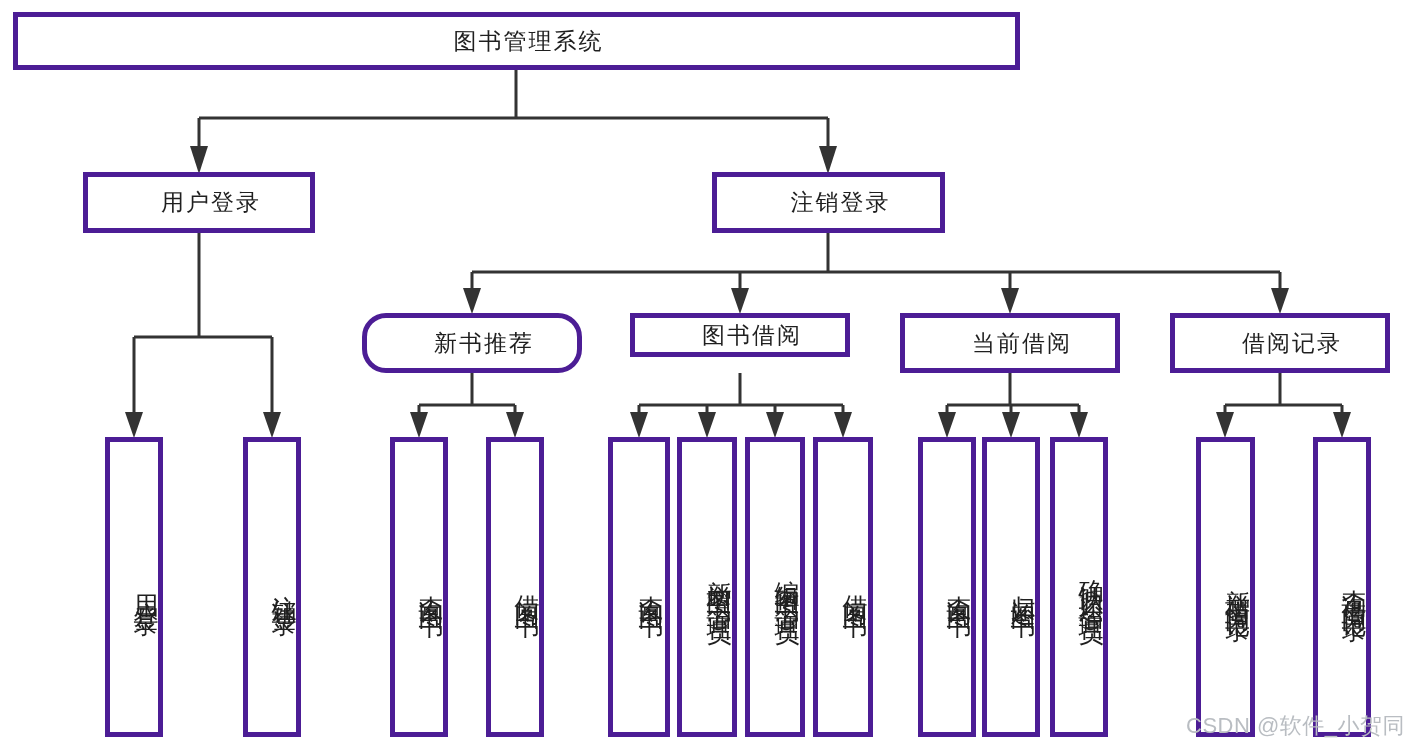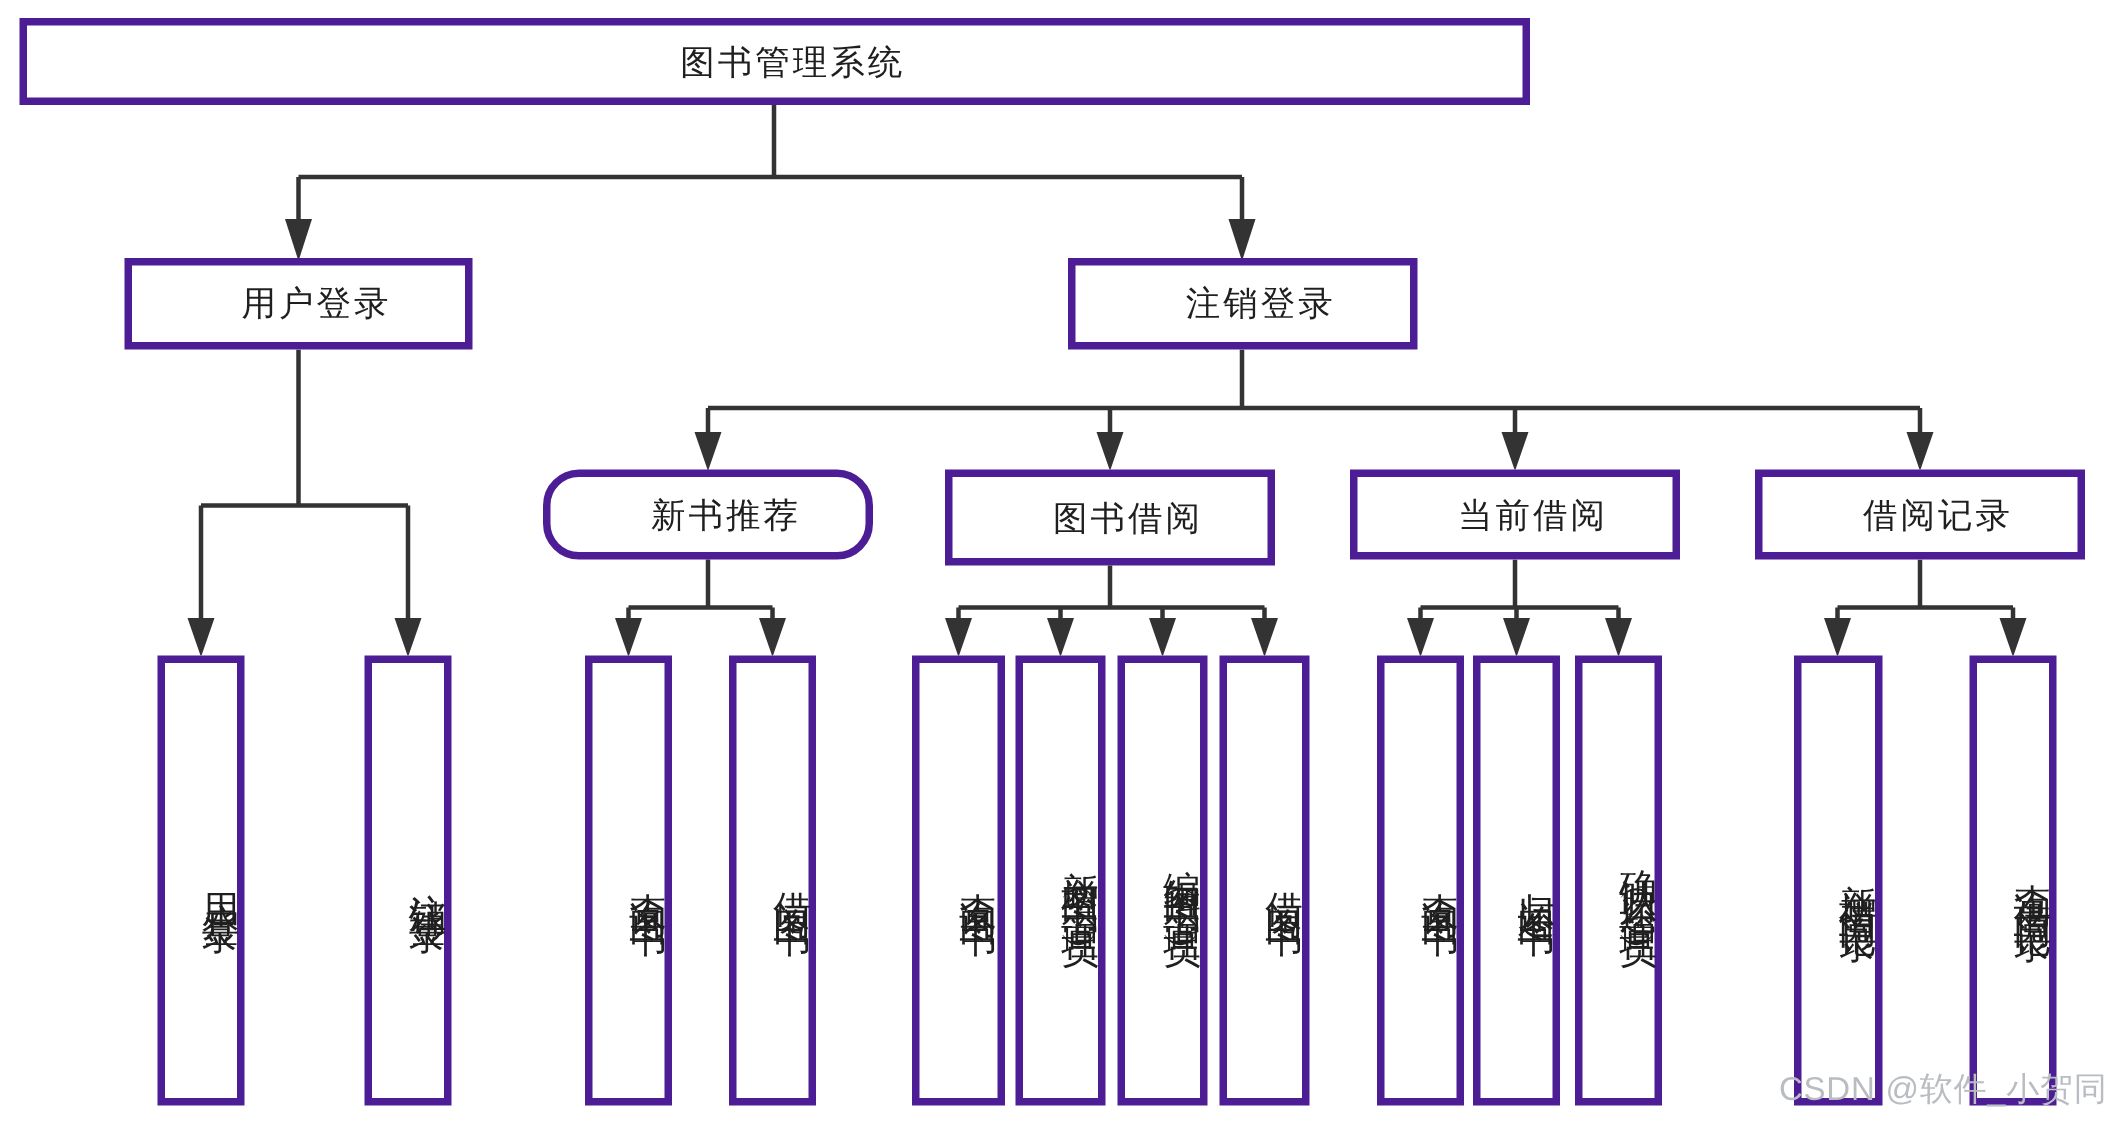--- a/index.html
+++ b/index.html
@@ -36,21 +36,21 @@
     writing-mode: vertical-rl;
     font-size: 25px;
     letter-spacing: 6px;
     line-height: 1;
   }
   
   .n-root   { left: 13px;   top: 12px;  width: 1007px; height: 58px; }
   .n-login  { left: 83px;   top: 172px; width: 232px;  height: 61px; }
   .n-mgmt   { left: 712px;  top: 172px; width: 233px;  height: 61px; }
   .n-l3a    { left: 362px;  top: 313px; width: 220px;  height: 60px; border-radius: 24px; }
-  .n-l3b    { left: 630px;  top: 313px; width: 220px;  height: 64px; }
+  .n-l3b    { left: 630px;  top: 313px; width: 220px;  height: 44px; }
   .n-l3c    { left: 900px;  top: 313px; width: 220px;  height: 60px; }
   .n-l3d    { left: 1170px; top: 313px; width: 220px;  height: 60px; }
   .leaf     { top: 437px; height: 300px; }
   .f-1  { left: 105px;  width: 58px; }
   .f-2  { left: 243px;  width: 58px; }
   .f-3  { left: 390px;  width: 58px; }
   .f-4  { left: 486px;  width: 58px; }
   .f-5  { left: 608px;  width: 62px; }
   .f-6  { left: 677px;  width: 60px; }
   .f-7  { left: 745px;  width: 60px; }

